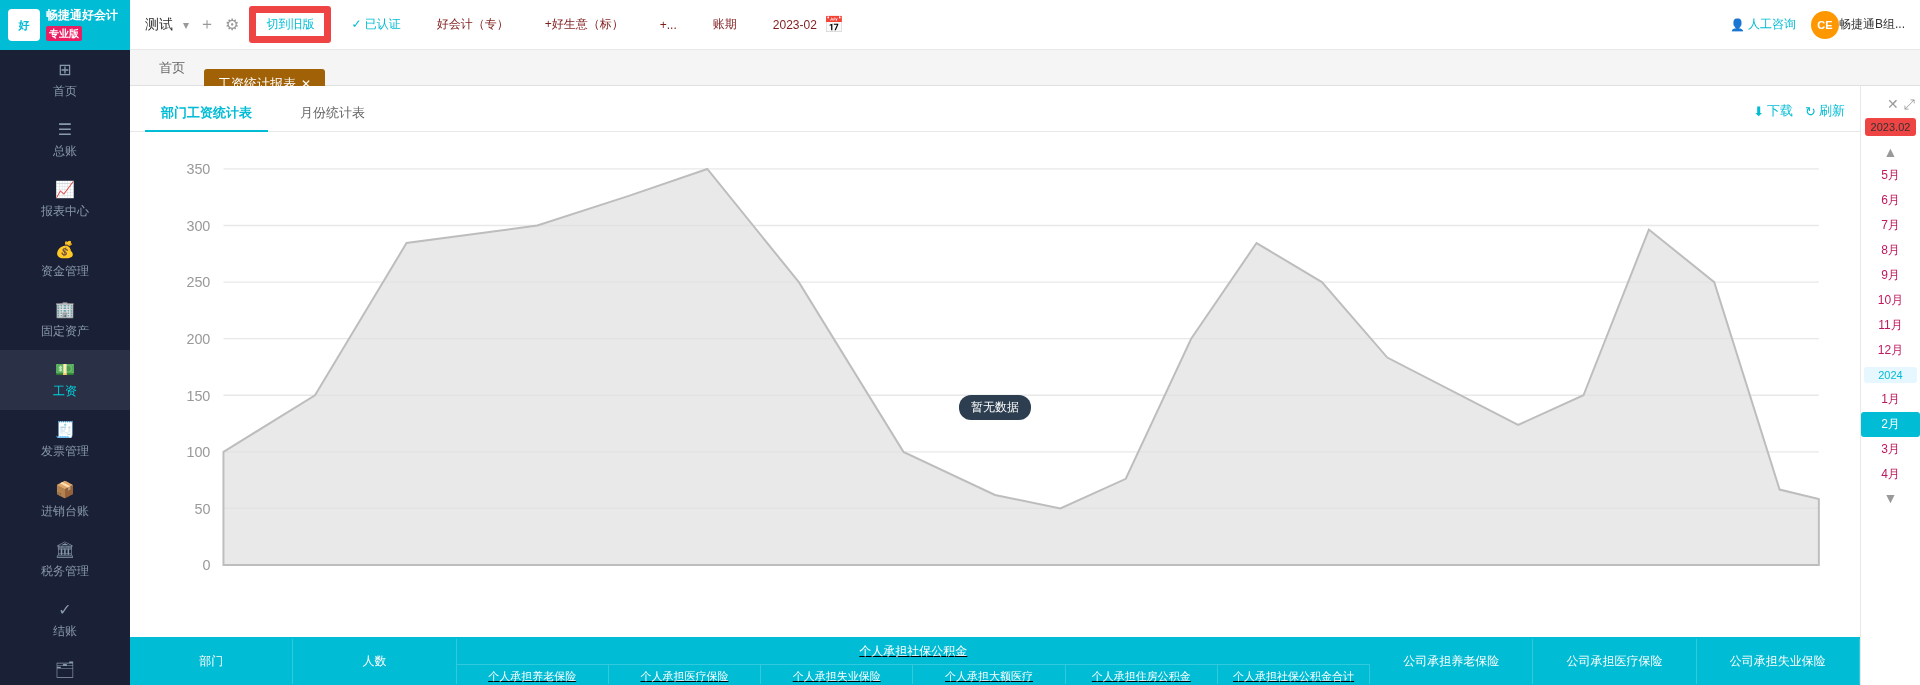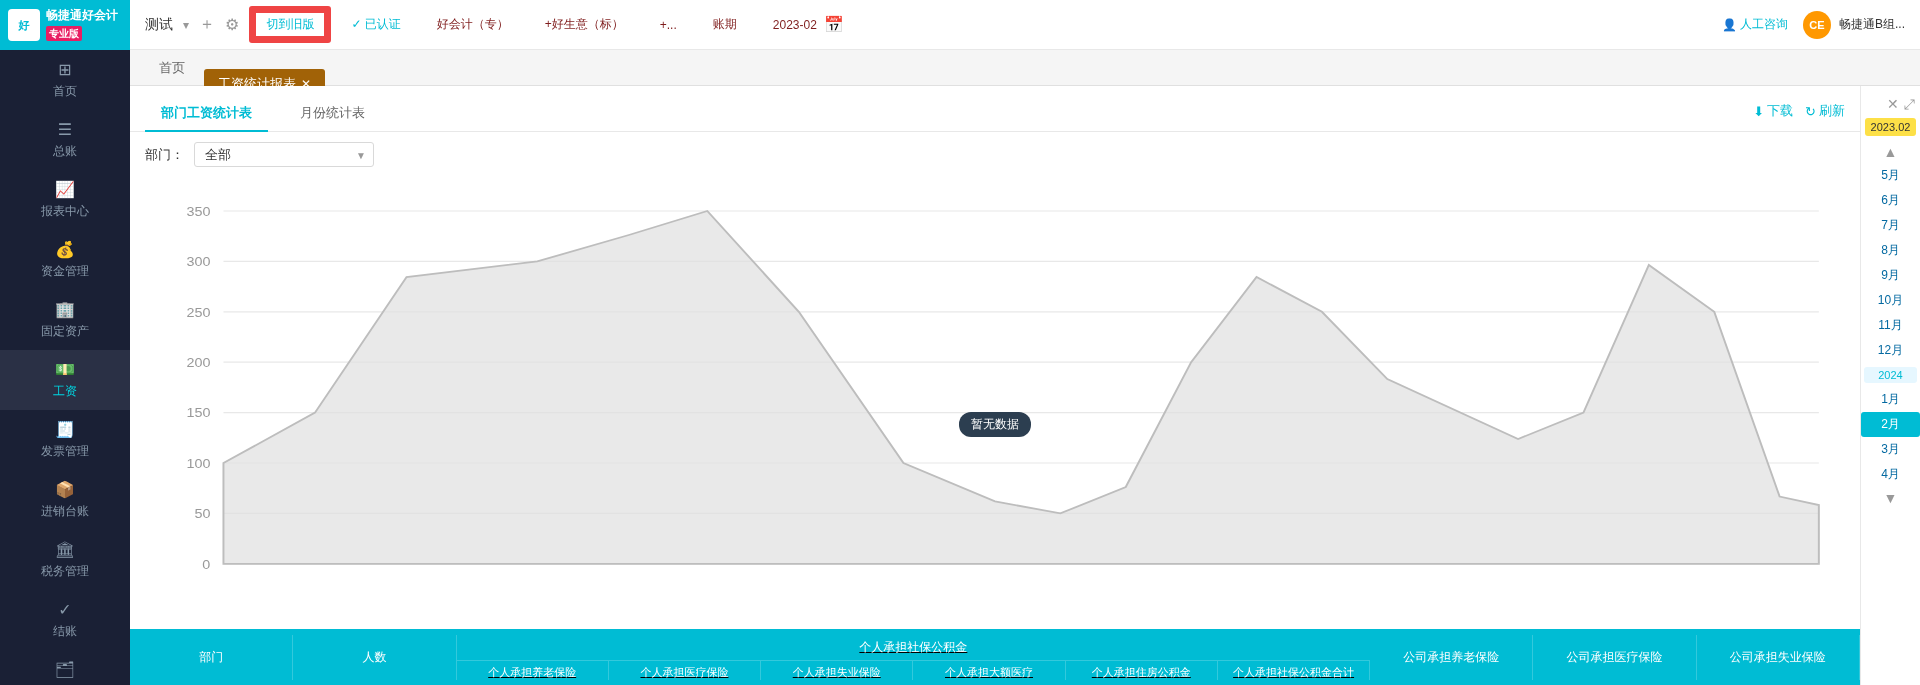--- a/index.html
+++ b/index.html
@@ -83,21 +83,21 @@
       border-radius: 3px;
       font-size: 12px;
       cursor: pointer;
       background: white;
     }
     .topbar-badges { display: flex; gap: 8px; align-items: center; margin-left: 10px; }
     .badge-certified { color: #00bcd4; font-size: 12px; display: flex; align-items: center; gap: 3px; }
     .badge-text { color: #7f1d1d; font-size: 12px; margin-left: 28px; }
     .topbar-right { margin-left: auto; display: flex; align-items: center; gap: 15px; }
     .topbar-service { color: #00bcd4; font-size: 12px; cursor: pointer; display: flex; align-items: center; gap: 3px; }
-    .topbar-user { display: flex; align-items: center; gap: 8px; cursor: pointer; }
+    .topbar-user { display: flex; align-items: center; gap: 0; cursor: pointer; }
     .topbar-avatar { width: 28px; height: 28px; border-radius: 50%; background: #ff9800; display: flex; align-items: center; justify-content: center; color: white; font-size: 11px; font-weight: bold; }
     .topbar-username { font-size: 12px; color: #333; }
 
     
     .tabs-bar {
       background: #f5f5f5;
       display: flex;
       align-items: center;
       padding: 0 15px;
       gap: 5px;
@@ -198,21 +198,21 @@
     .chart-area {
       flex: 1;
       padding: 10px 15px;
       position: relative;
       overflow: hidden;
     }
 
     
     .table-footer {
       background: #00bcd4;
-      height: 56px;
+      height: 48px;
       display: flex;
       align-items: center;
       flex-shrink: 0;
     }
     .table-col {
       flex: 1;
       text-align: center;
       color: white;
       font-size: 12px;
       border-right: 1px solid rgba(255,255,255,0.2);
@@ -266,31 +266,31 @@
     }
     .right-panel-close {
       width: 100%;
       display: flex;
       justify-content: flex-end;
       padding: 5px 5px 0;
       gap: 5px;
     }
     .right-panel-icon-btn { cursor: pointer; color: #999; font-size: 14px; }
     .right-panel-year {
-      background: #fde047;
+      background: #ef4444;
       border-radius: 3px;
       padding: 3px 6px;
       font-size: 11px;
       color: #333;
       margin: 5px 0;
       cursor: pointer;
     }
     .right-panel-month {
       font-size: 12px;
-      color: #0369a1;
+      color: #be185d;
       padding: 4px 0;
       cursor: pointer;
       width: 100%;
       text-align: center;
     }
     .right-panel-month.active {
       background: #00bcd4;
       color: white;
       border-radius: 3px;
     }
@@ -429,28 +429,20 @@
             <span>⬇</span>
             <span>下载</span>
           </span>
           <span class="toolbar-btn">
             <span>↻</span>
             <span>刷新</span>
           </span>
         </div>
       </div>
 
-      <div class="page-toolbar">
-        <span class="toolbar-label">部门：</span>
-        <div class="select-wrapper">
-          <select class="toolbar-select">
-            <option>全部</option>
-          </select>
-        </div>
-      </div>
 
       <div class="chart-area">
         <svg class="chart-svg" viewBox="0 0 1300 360" preserveAspectRatio="none">
 
           <line x1="60" y1="20" x2="1280" y2="20" stroke="#e8e8e8" stroke-width="1"></line>
           <line x1="60" y1="62" x2="1280" y2="62" stroke="#e8e8e8" stroke-width="1"></line>
           <line x1="60" y1="104" x2="1280" y2="104" stroke="#e8e8e8" stroke-width="1"></line>
           <line x1="60" y1="146" x2="1280" y2="146" stroke="#e8e8e8" stroke-width="1"></line>
           <line x1="60" y1="188" x2="1280" y2="188" stroke="#e8e8e8" stroke-width="1"></line>
           <line x1="60" y1="230" x2="1280" y2="230" stroke="#e8e8e8" stroke-width="1"></line>

